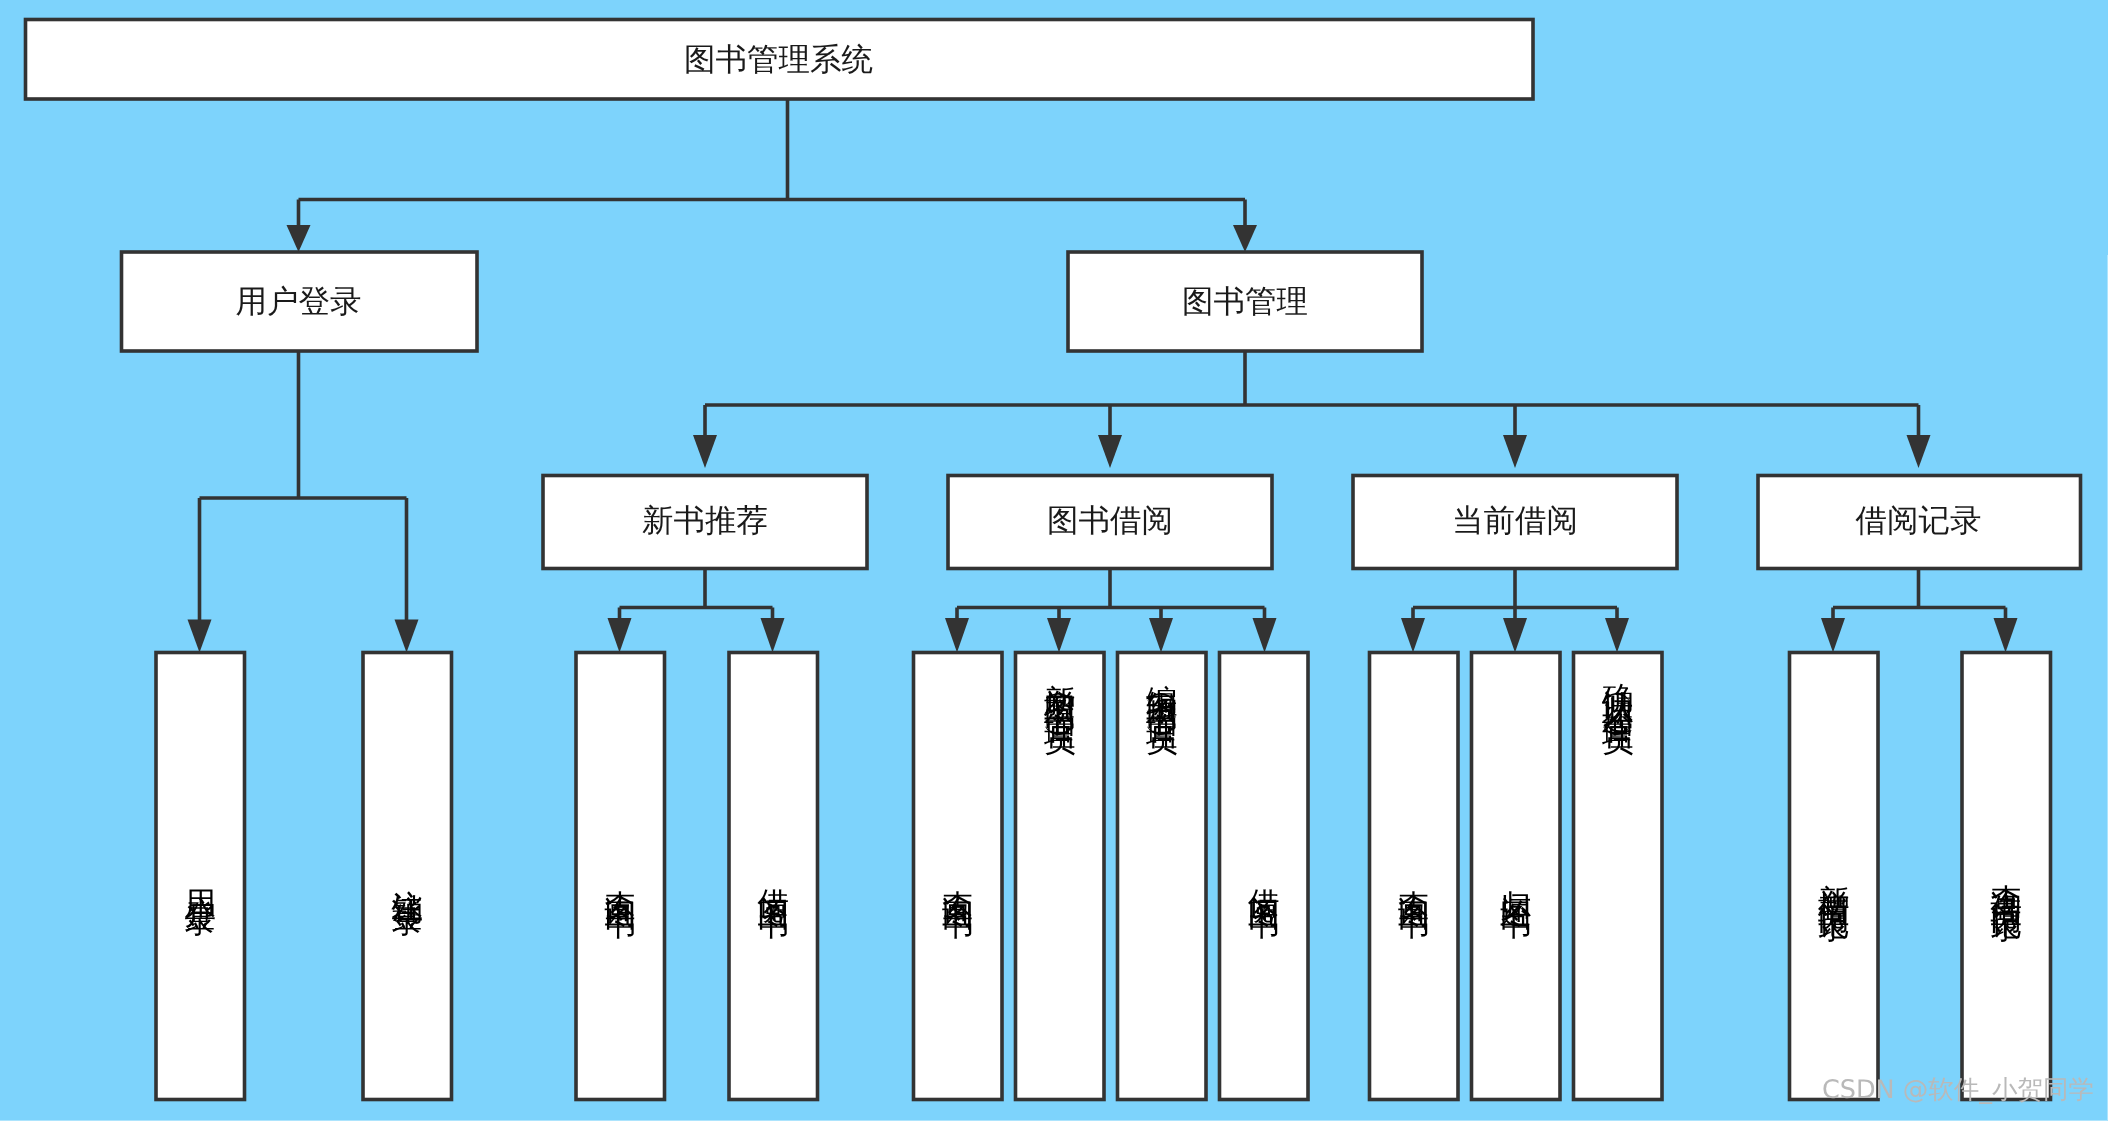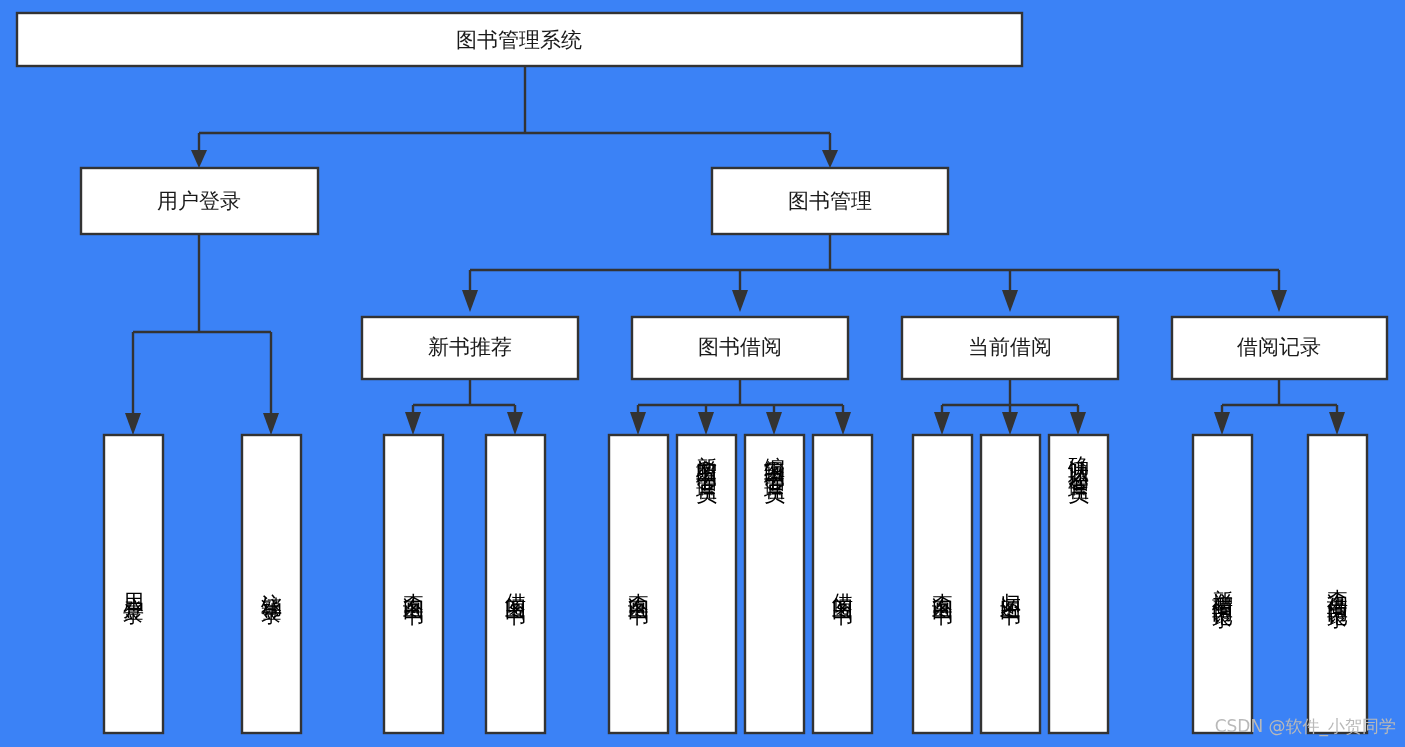--- a/index.html
+++ b/index.html
@@ -10,21 +10,21 @@
   body {
     width: 1405px;
     height: 747px;
     font-family: "DejaVu Sans", "Liberation Sans", sans-serif;
     overflow: hidden;
   }
   #diagram-root {
     position: relative;
     width: 1405px;
     height: 747px;
-    background: #3b82f6;
+    background: #7dd3fc;
   }
   svg.canvas {
     position: absolute;
     left: 0;
     top: 0;
     width: 1405px;
     height: 747px;
     display: block;
   }
   .node-box {

